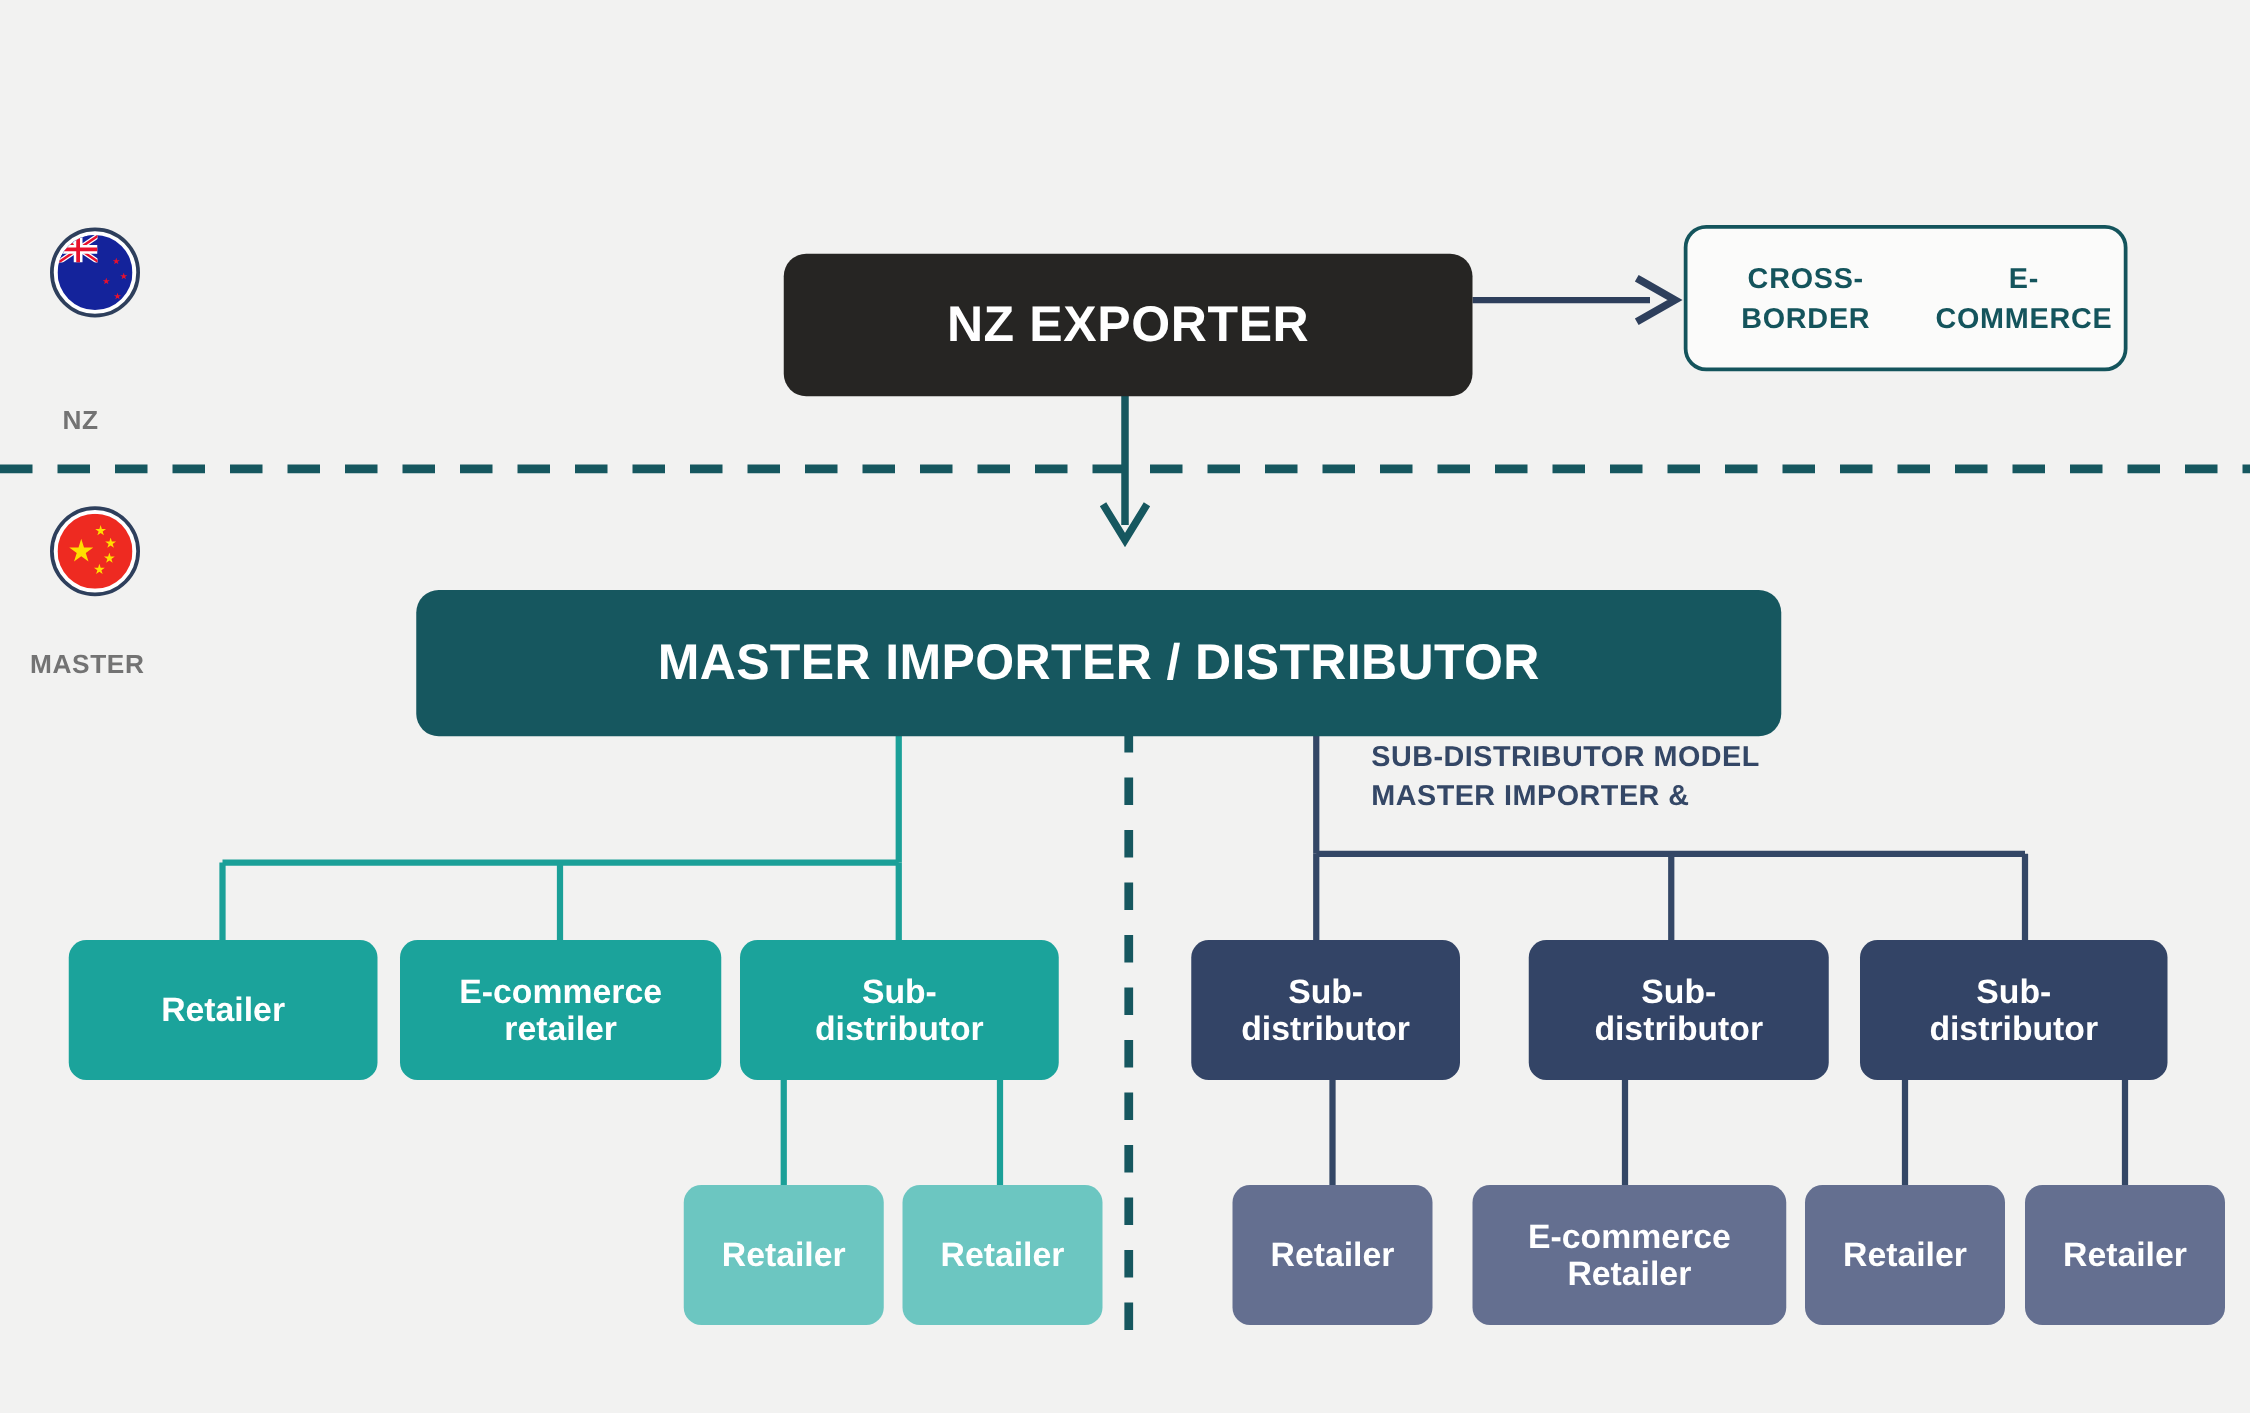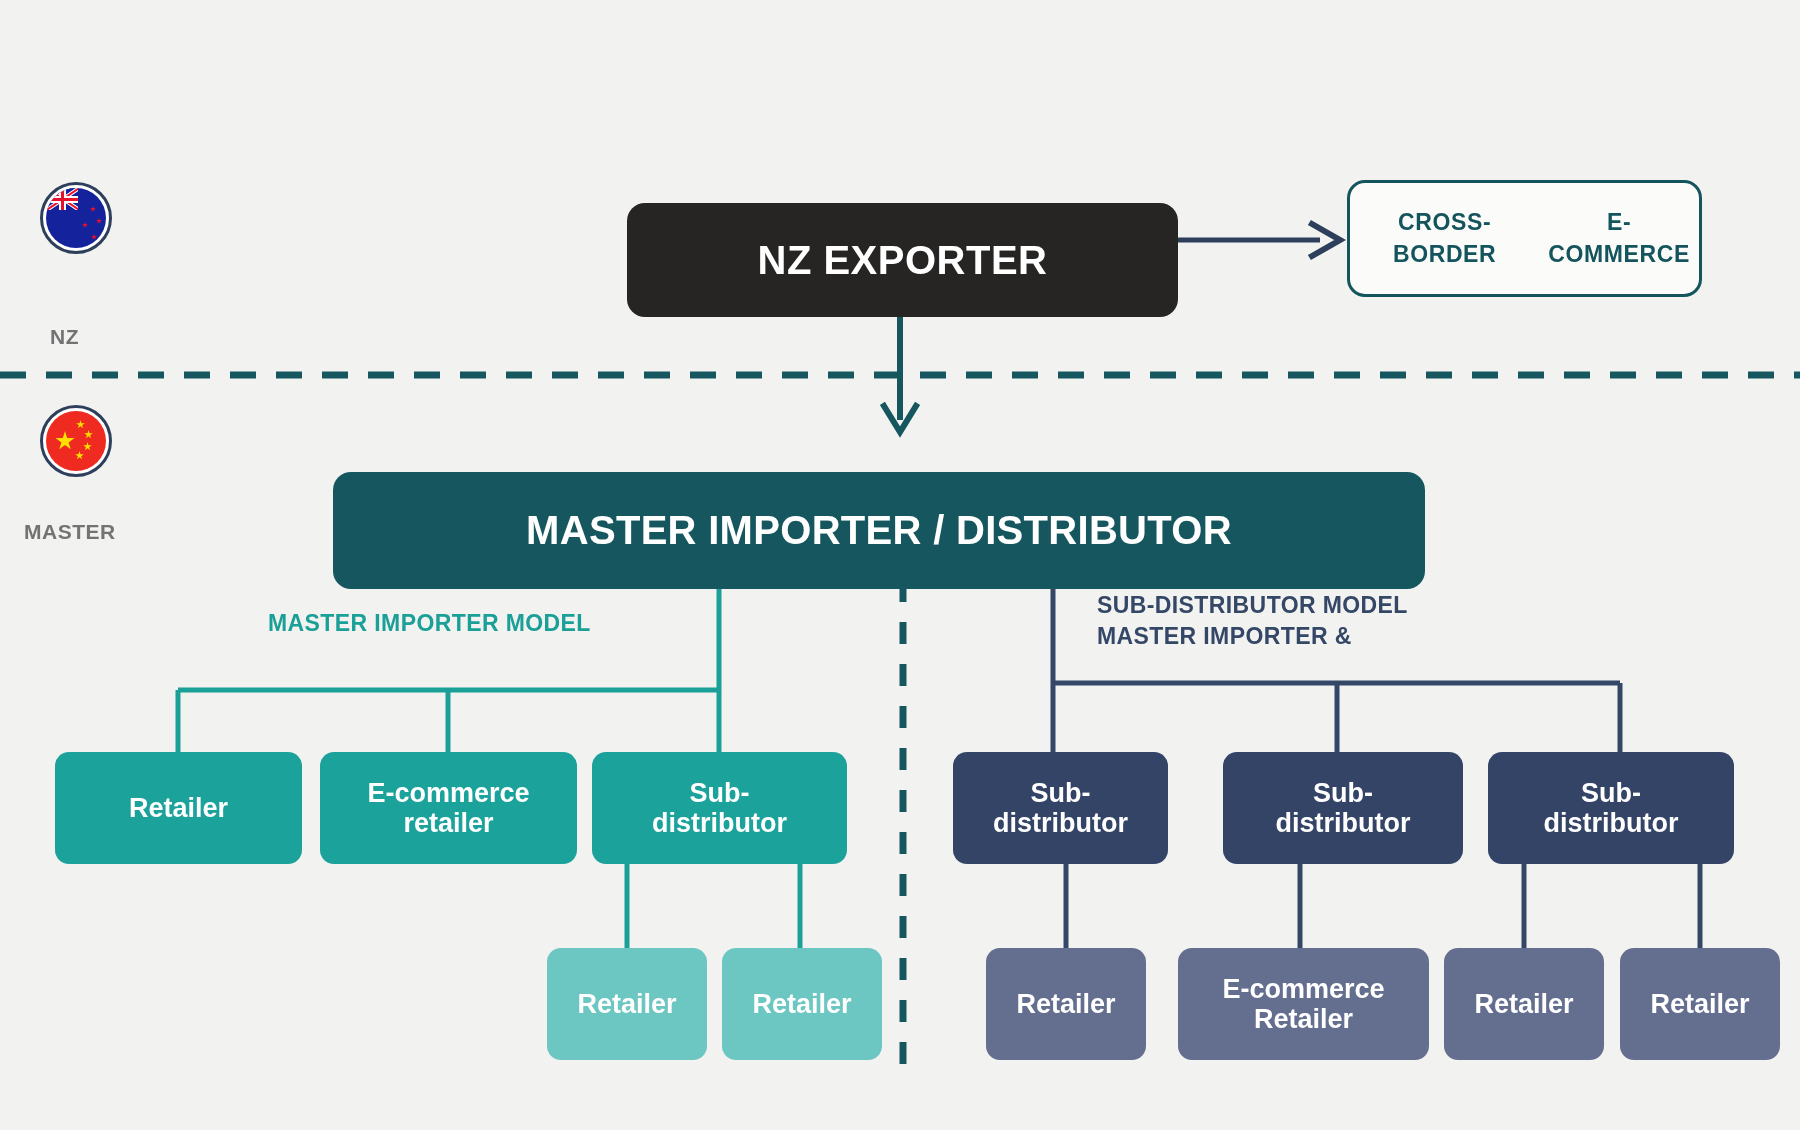--- a/index.html
+++ b/index.html
@@ -141,23 +141,20 @@
 
   <div class="node n-cbec" style="left:1347px;top:180px;width:355px;height:117px;flex-direction:row;">
     <span>CROSS-BORDER</span>
     <span>E-COMMERCE</span>
   </div>
 
   <div class="node n-master" style="left:333px;top:440px;width:1092px;height:117px;margin-top:32px;">
     <span>MASTER IMPORTER / DISTRIBUTOR</span>
   </div>
 
-  <div class="branch-label bl-teal" style="left:268px;top:608px;">
-    <div>MASTER IMPORTER MODEL</div>
-  </div>
 
   <div class="branch-label bl-navy" style="left:1097px;top:590px;">
     <div>SUB-DISTRIBUTOR MODEL</div>
     <div>MASTER IMPORTER &amp;</div>
   </div>
 
   <div class="node n-teal" style="left:55px;top:752px;width:247px;height:112px;">
     <span>Retailer</span>
   </div>
 

